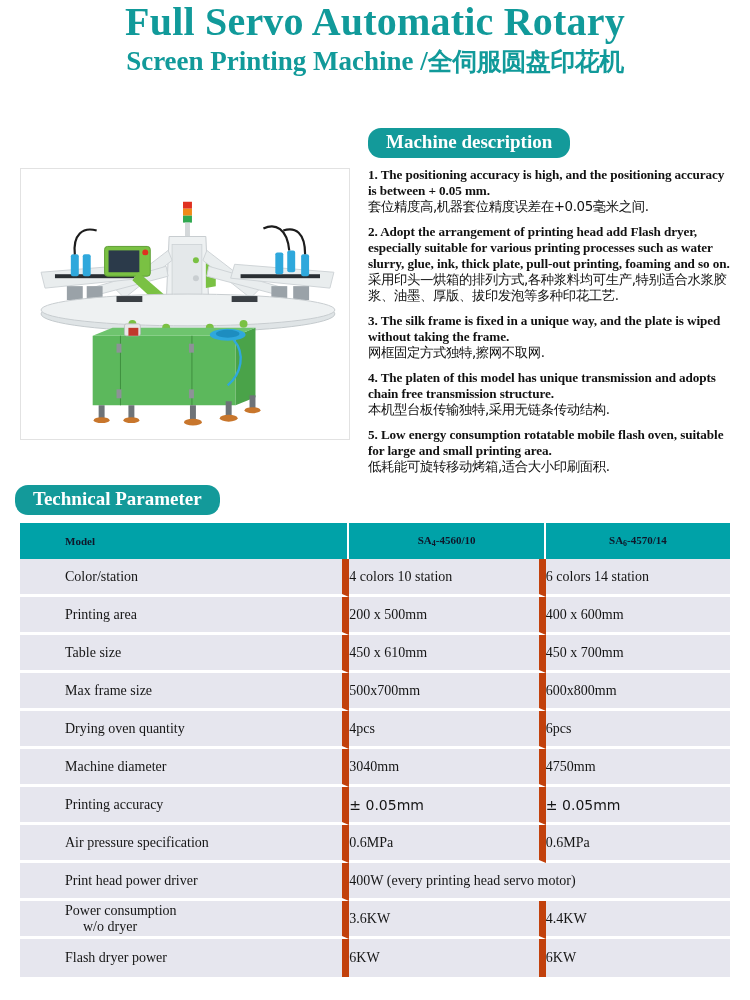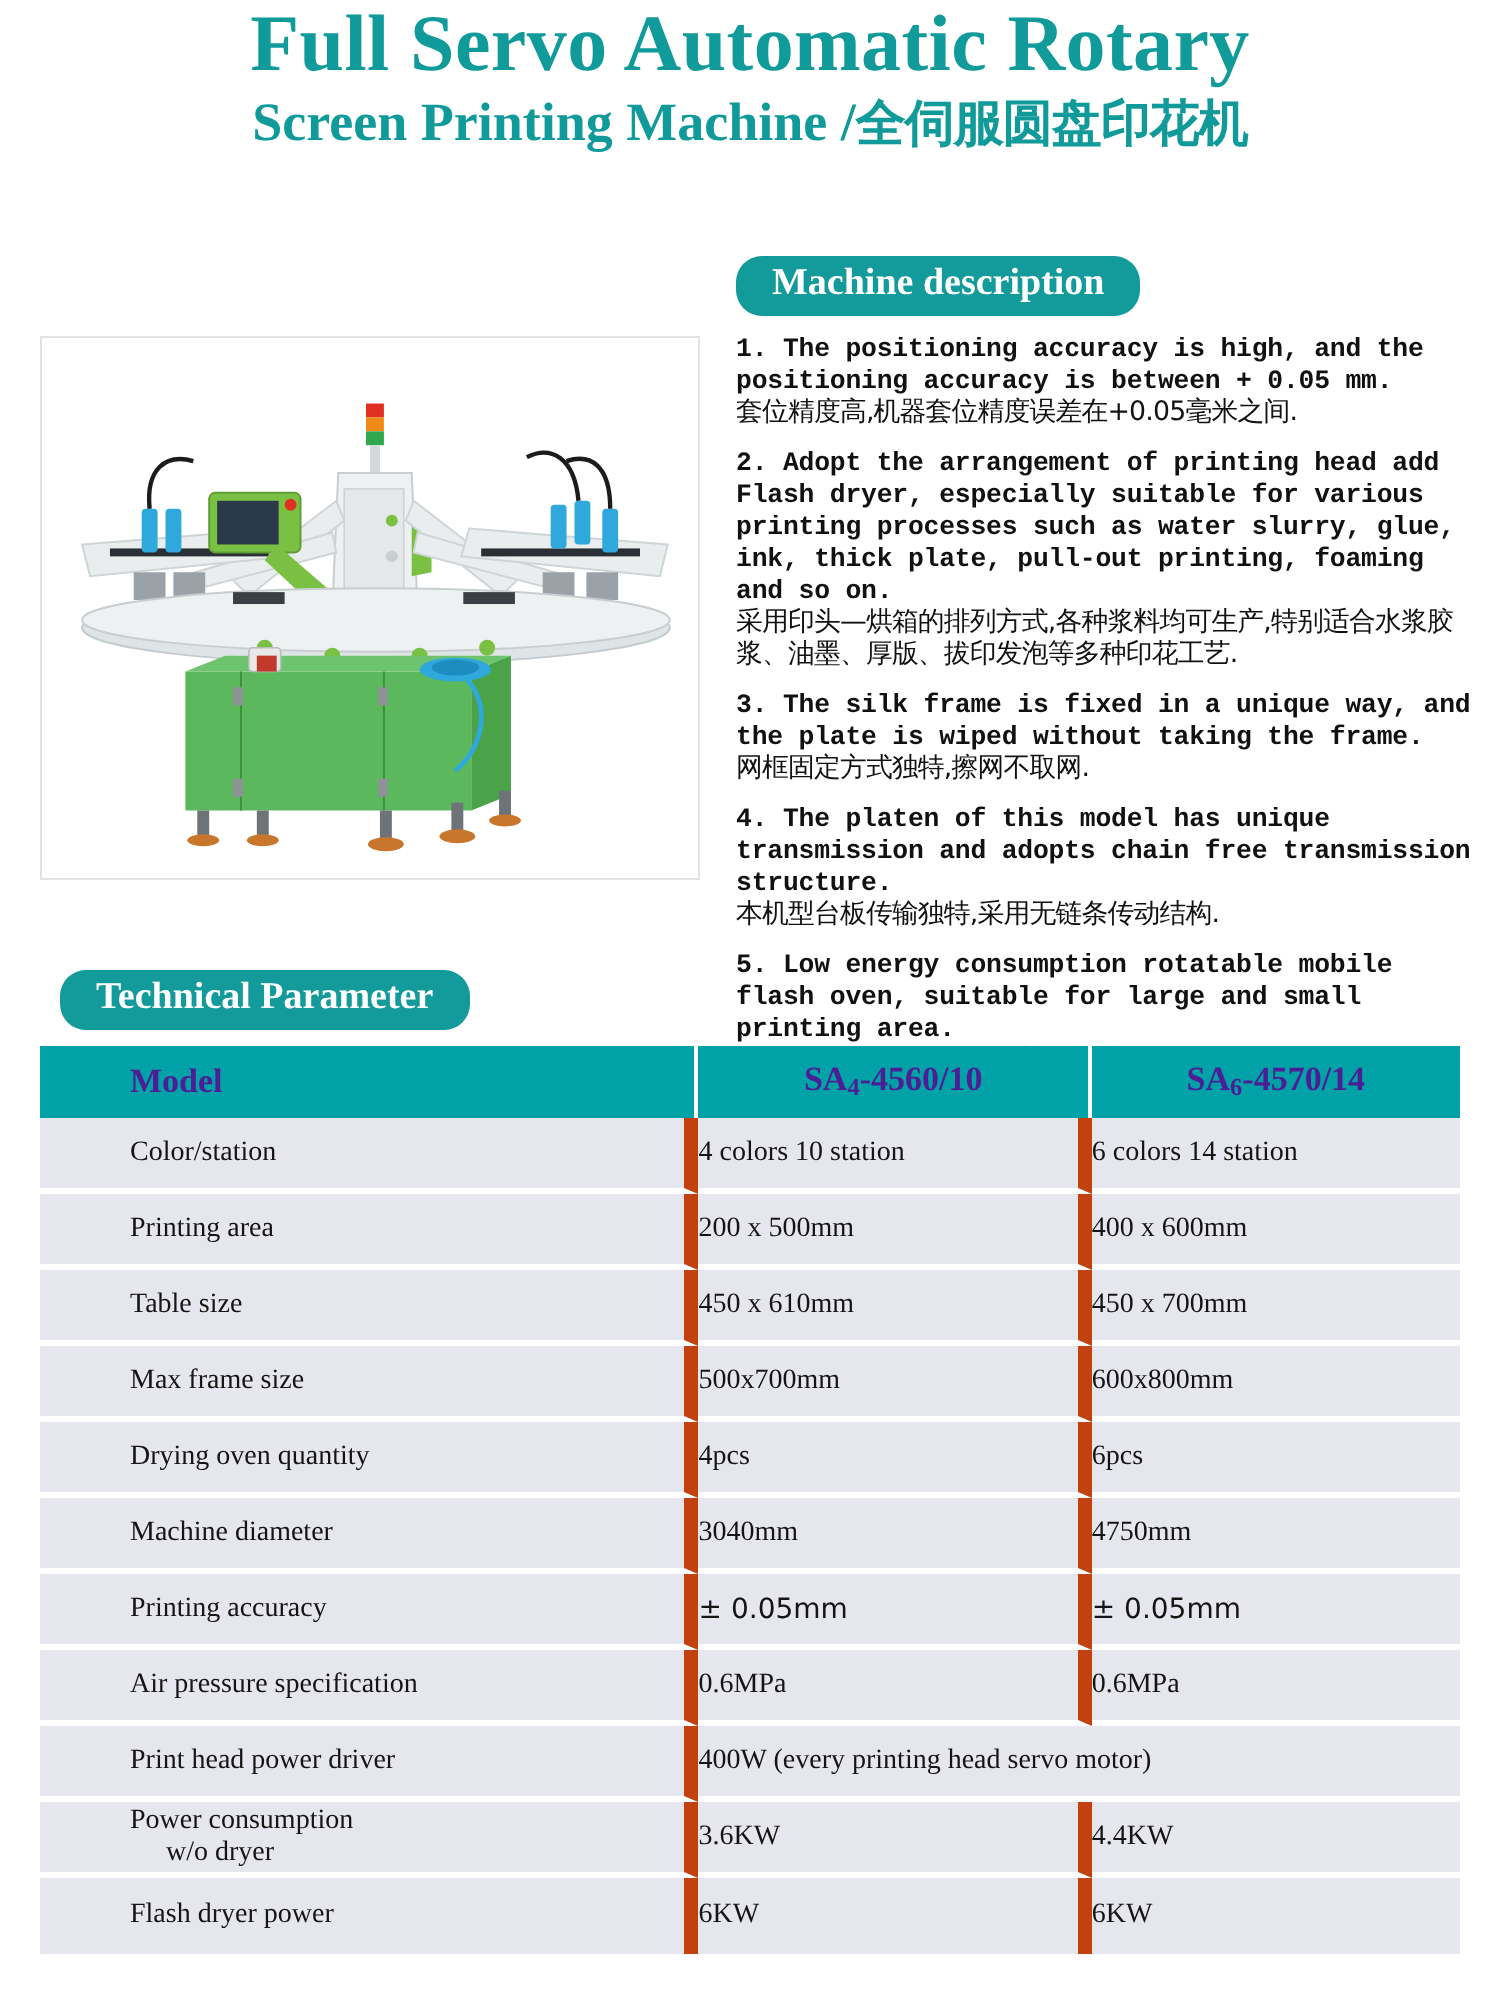--- a/index.html
+++ b/index.html
@@ -92,34 +92,33 @@
     width: 368px;
   }
   .desc-list { margin-top: 9px; }
   .desc-item { margin-bottom: 8px; }
   .desc-en {
     color: #111111;
     font-size: 13.2px;
     font-weight: bold;
     line-height: 1.21;
     letter-spacing: -0.1px;
-    font-family: Liberation Mono, monospace;
   }
   .desc-cn {
     color: #111111;
     font-size: 13.4px;
     line-height: 1.26;
     font-family: "DejaVu Sans", "Liberation Sans", sans-serif;
     letter-spacing: -0.4px;
   }
 
   
   .tech-badge-wrap {
     position: absolute;
-    left: 30px;
+    left: 15px;
     top: 485px;
   }
 
   .table-wrap {
     position: absolute;
     left: 20px;
     top: 523px;
     width: 710px;
   }
   table.spec {
@@ -127,22 +126,22 @@
     border-collapse: separate;
     border-spacing: 0;
   }
   table.spec th, table.spec td {
     padding: 0;
     vertical-align: middle;
   }
   
   .spec thead th {
     background: #00a2a8;
-    color: #4c1d95;
-    font-size: 17px;
+    color: #0f172a;
+    font-size: 11px;
     font-weight: bold;
     height: 36px;
     border-right: 2px solid #ffffff;
   }
   .spec thead th:last-child { border-right: none; }
   .th-model { text-align: left; padding-left: 45px !important; }
   .th-col   { text-align: center; }
 
   
   .spec tbody td {

